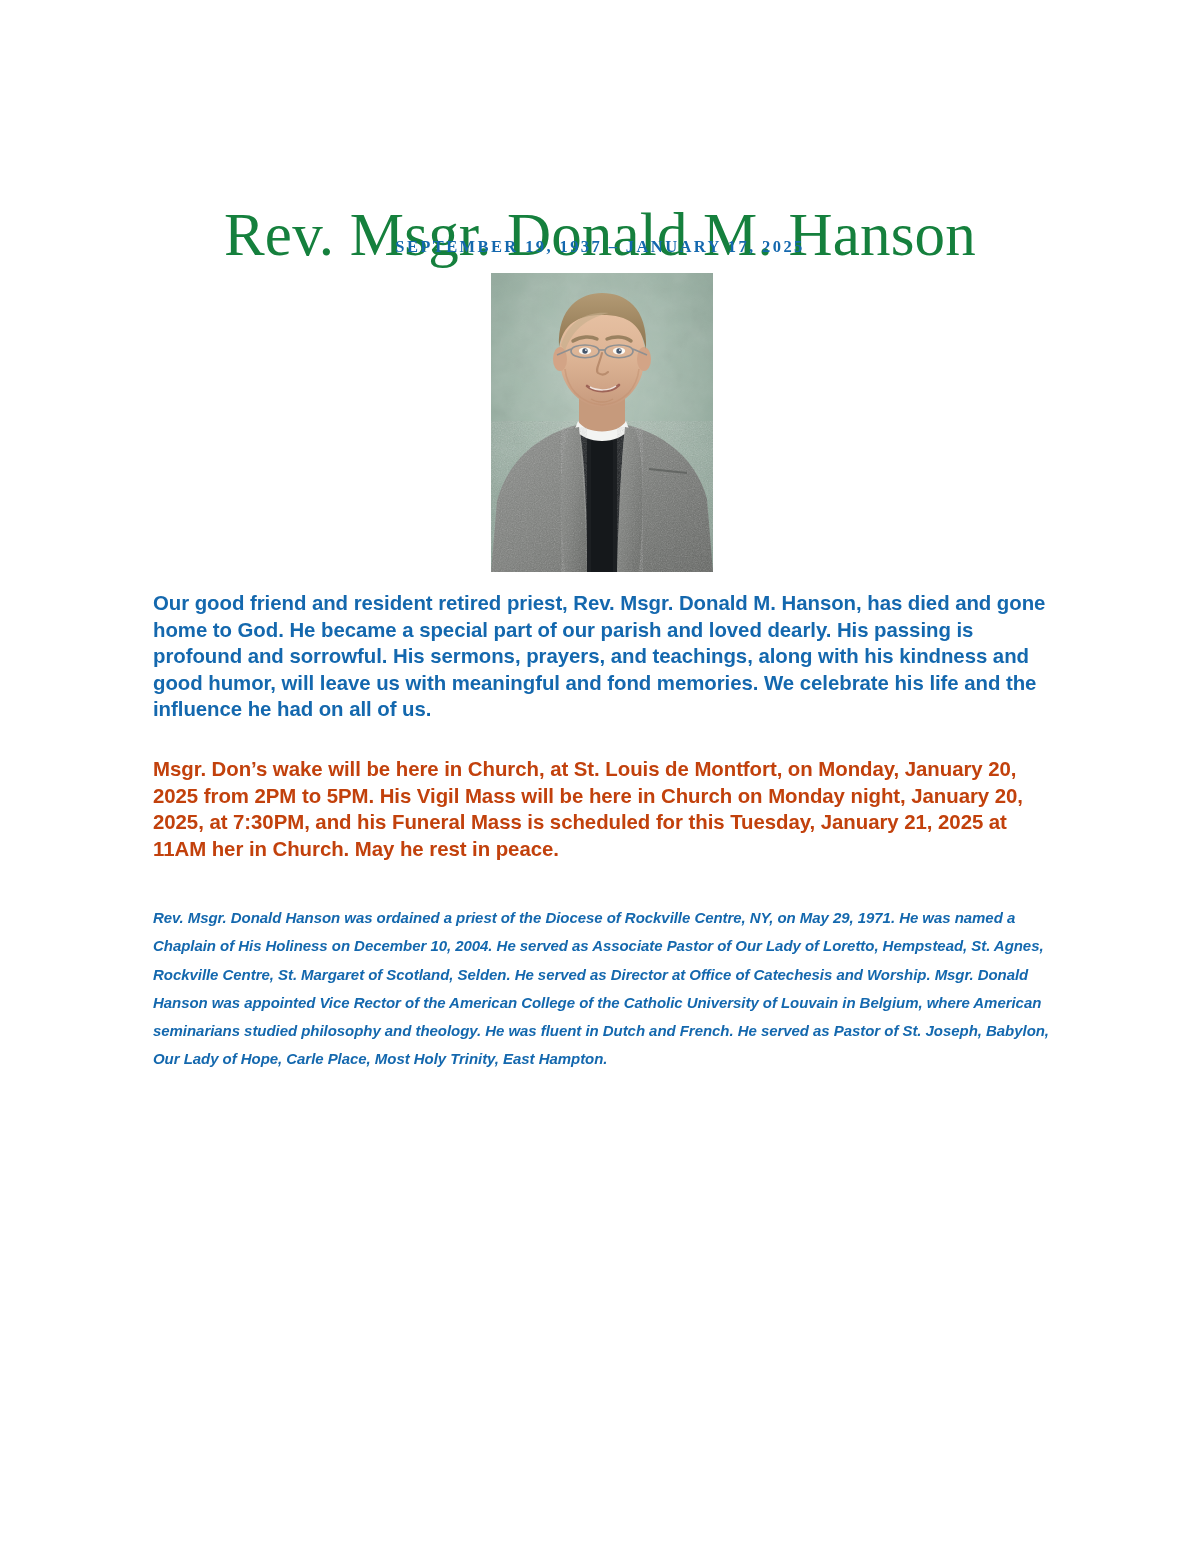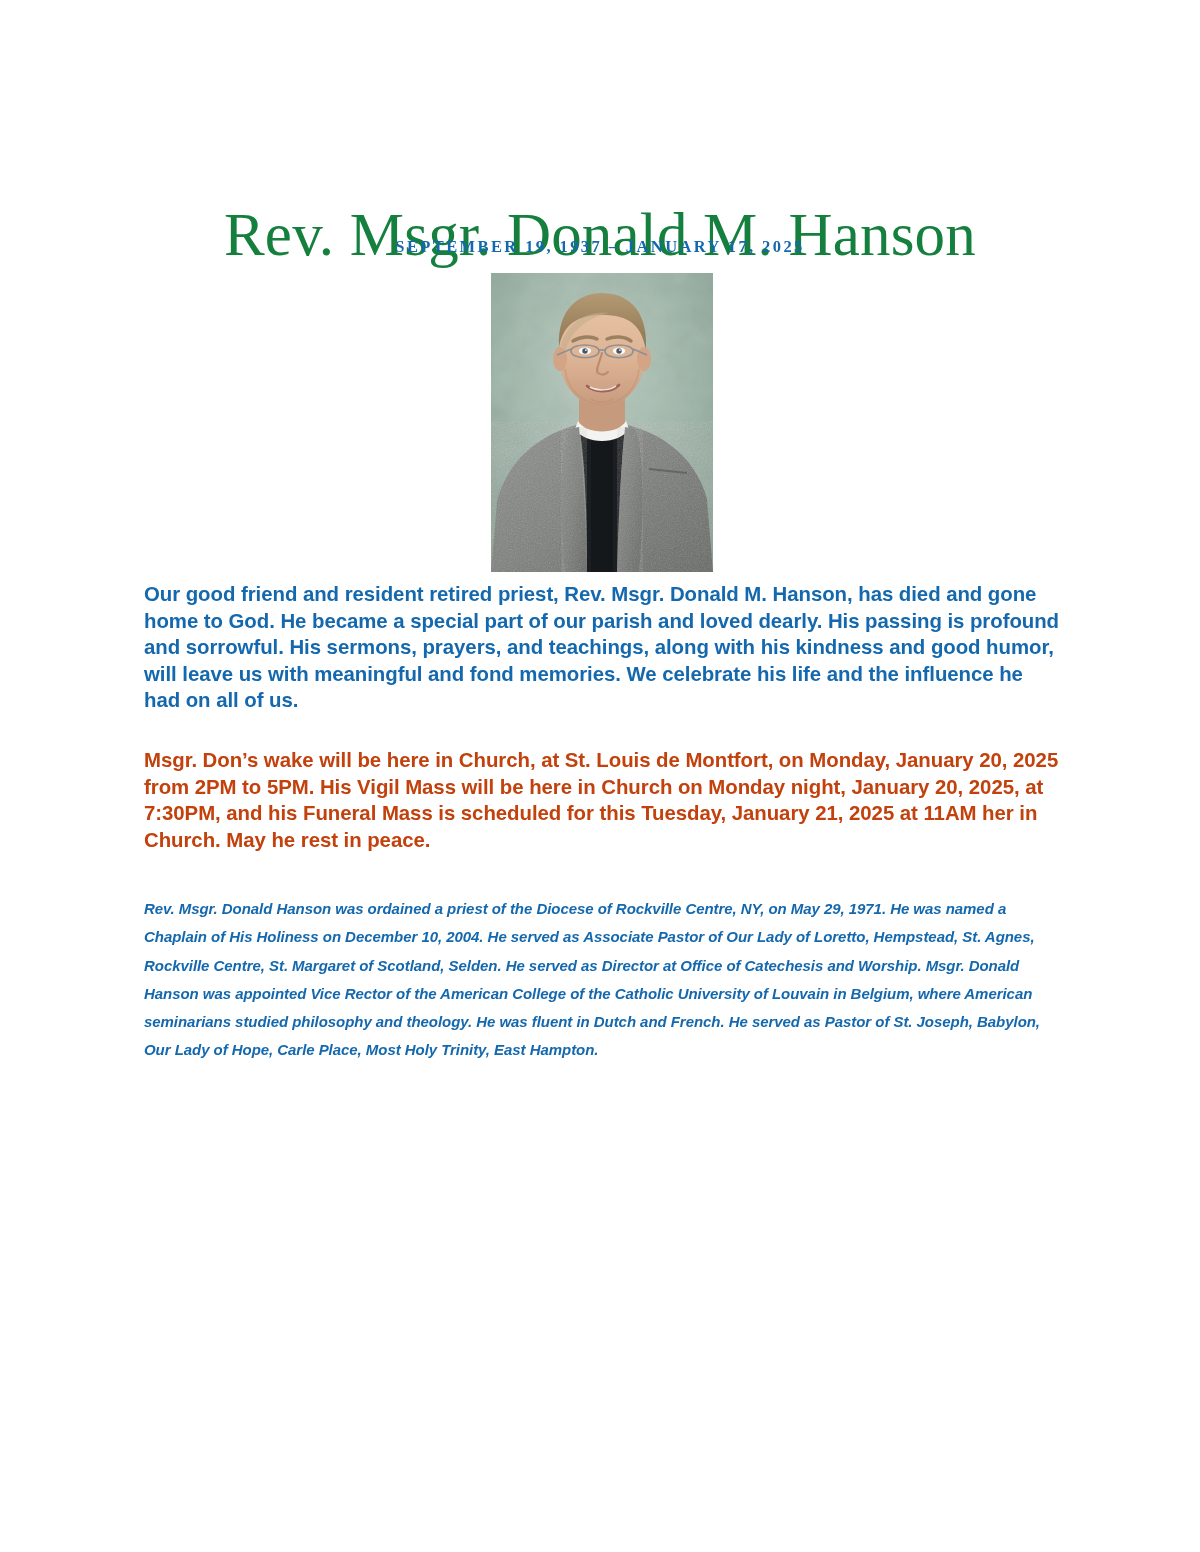--- a/index.html
+++ b/index.html
@@ -72,21 +72,21 @@
     width: 922px;
     text-align: justify;
     text-justify: inter-word;
     font-family: "Liberation Sans Narrow", "Liberation Sans", sans-serif;
     font-weight: 700;
     font-stretch: condensed;
     font-size: 20.4px;
     line-height: 26.6px;
     letter-spacing: -0.05px;
   }
-  .body-block p { margin: 3px; }
+  .body-block p { margin: 12px; }
   .body-block p:last-child { text-align: left; }
 
   #para-tribute { top: 578px; color: #1468AE; }
   #para-services { top: 744px; color: #c2410c; }
   #para-biography {
     top: 892px;
     color: #1468AE;
     font-style: italic;
     font-size: 15px;
     line-height: 28.3px;

